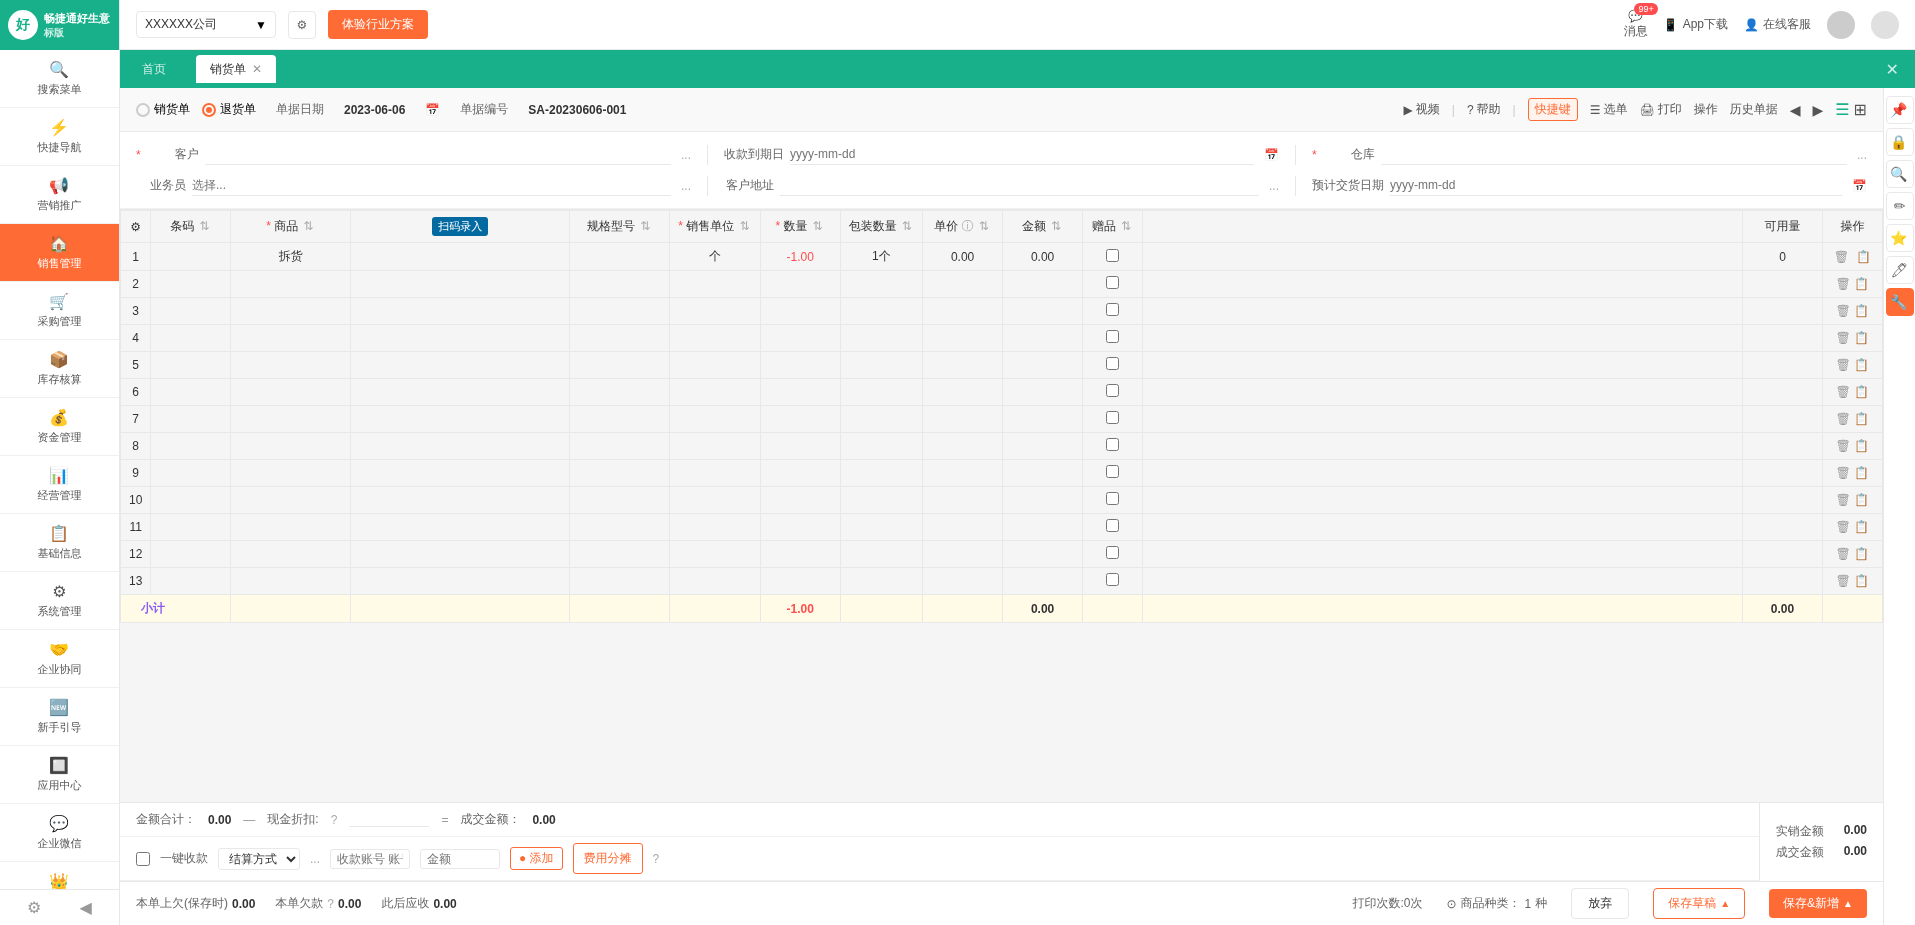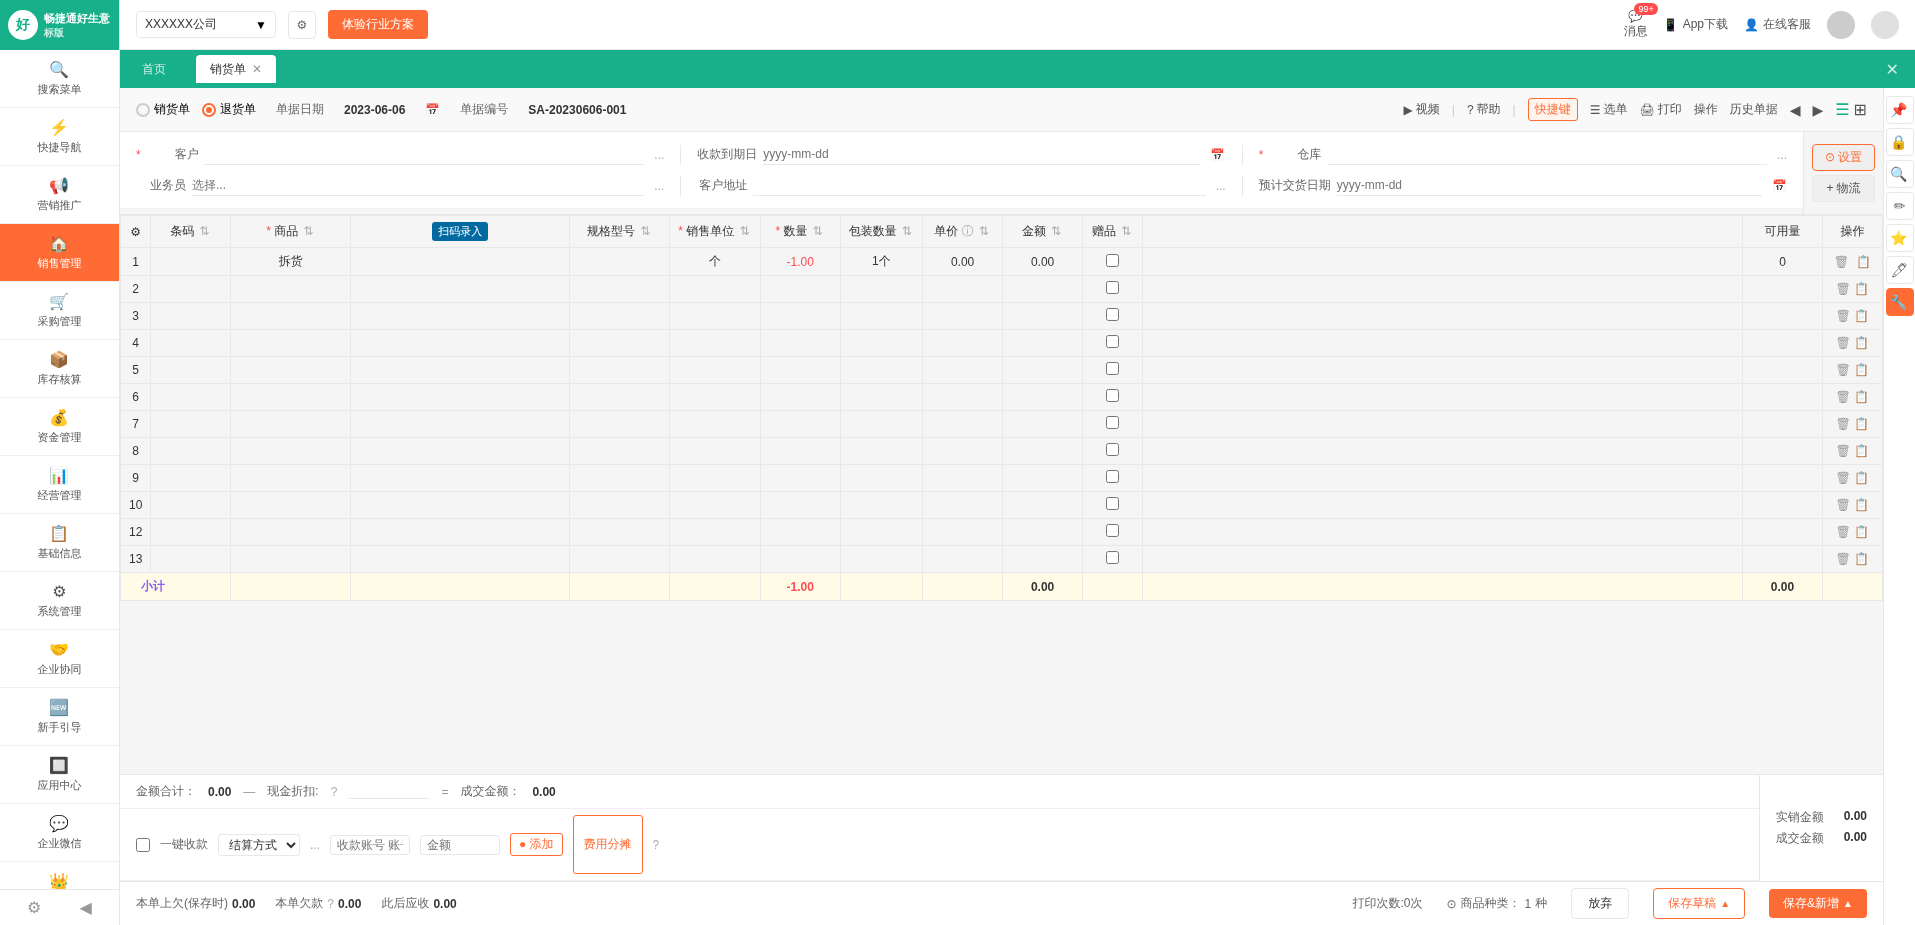--- a/index.html
+++ b/index.html
@@ -379,21 +379,21 @@
       color: #ff6b35;
       border-radius: 3px;
       padding: 2px 8px;
       cursor: pointer;
     }
     .expense-btn {
       background: #fff;
       border: 1px solid #ff6b35;
       color: #ff6b35;
       border-radius: 3px;
-      padding: 20px 10px;
+      padding: 6px 10px;
       cursor: pointer;
       font-family: Liberation Serif, serif;
     }
     .help-icon { color: #aaa; cursor: pointer; }
     .summary-item { display: flex; justify-content: space-between; gap: 20px; }
     .summary-label { color: #666; }
     .summary-val { color: #333; font-weight: bold; }
 
     
     .bottom-bar {
@@ -736,30 +736,20 @@
               <div class="field-group">
                 <span class="field-label">预计交货日期</span>
                 <input class="field-input" placeholder="yyyy-mm-dd" style="">
                 <span class="field-calendar">📅</span>
               </div>
             </div>
 
           </div>
         </div>
 
-        <div class="right-panel">
-          <button class="right-btn primary">
-            <span>⊙</span>
-            <span> 设置</span>
-          </button>
-          <button class="right-btn">
-            <span>+</span>
-            <span>物流</span>
-          </button>
-        </div>
       </div>
 
       <div class="table-section">
         <table class="data-table">
           <thead>
             <tr>
               <th>⚙</th>
               <th class="col-w-barcode">
                 <span>条码</span>
                 <span class="th-sort">⇅</span>
@@ -972,20 +962,36 @@
                 <td></td>
                 <td></td>
                 <td></td>
                 <td></td>
                 <td><input type="checkbox" style=""></td>
                 <td></td>
                 <td></td>
                 <td><span style="cursor:pointer;color:#999;margin-right:4px;">🗑</span><span style="cursor:pointer;color:#999;">📋</span></td>
             </tr>
             <tr>
+              <td class="row-num">11</td>
+                <td></td>
+                <td></td>
+                <td></td>
+                <td></td>
+                <td></td>
+                <td></td>
+                <td></td>
+                <td></td>
+                <td></td>
+                <td><input type="checkbox" style=""></td>
+                <td></td>
+                <td></td>
+                <td><span style="cursor:pointer;color:#999;margin-right:4px;">🗑</span><span style="cursor:pointer;color:#999;">📋</span></td>
+            </tr>
+            <tr>
               <td class="row-num">12</td>
                 <td></td>
                 <td></td>
                 <td></td>
                 <td></td>
                 <td></td>
                 <td></td>
                 <td></td>
                 <td></td>
                 <td></td>

